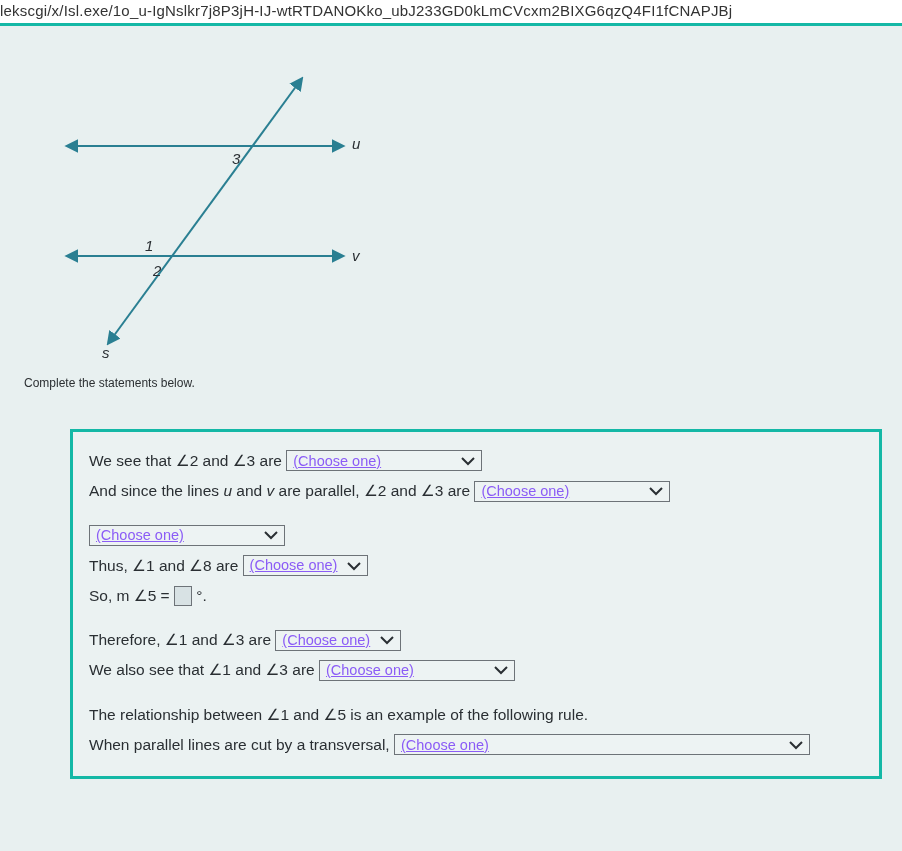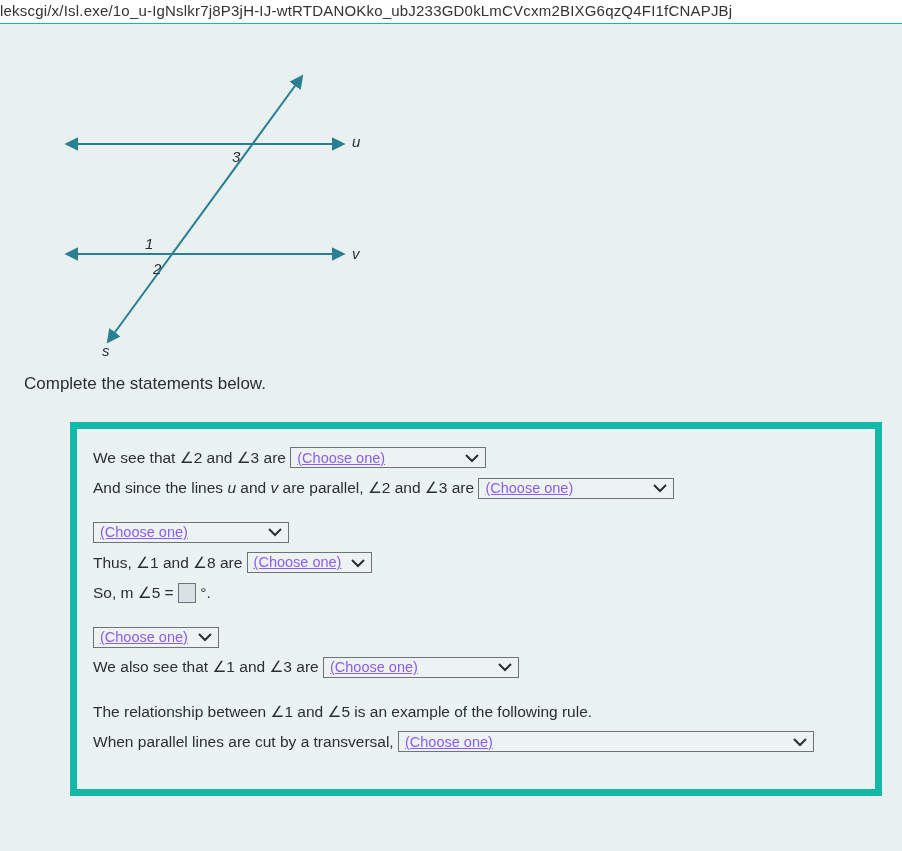--- a/index.html
+++ b/index.html
@@ -7,21 +7,21 @@
     margin: 0;
     font-family: Arial, Helvetica, sans-serif;
     background: #e8f0f0;
     color: #2a2f33;
     width: 902px;
     height: 851px;
     overflow: hidden;
   }
   .url-bar {
     background: #fff;
-    border-bottom: 1px solid #14b8a6;
+    border-bottom: 3px solid #14b8a6;
     font-size: 15px;
     padding: 2px 0 4px 0;
     color: #333;
     letter-spacing: 0.2px;
     white-space: nowrap;
     overflow: hidden;
   }
   .page {
     padding: 20px 0 0 10px;
     position: relative;
@@ -36,28 +36,28 @@
     width: 100%;
     height: 100%;
     overflow: visible;
   }
   .lbl {
     font-size: 15px;
     fill: #2a2f33;
     font-style: italic;
   }
   .instruction {
-    font-size: 17px;
+    font-size: 12px;
     color: #2b2f32;
-    margin: 8px 0 28px 14px;
+    margin: 8px 0 39px 14px;
   }
   .answer-box {
     margin: 0 20px 0 60px;
-    border: 7px solid #14b8a6;
-    padding: 14px 16px 32px 16px;
+    border: 3px solid #14b8a6;
+    padding: 14px 16px 16px 16px;
     background: rgba(255,255,255,0.15);
     font-size: 15.5px;
     line-height: 1.95;
     color: #2a2f33;
   }
   .row { white-space: nowrap; }
   .gap { height: 14px; }
   .dropdown {
     display: inline-flex;
     align-items: center;
@@ -174,20 +174,21 @@
 
     <div class="row">
       <span>So, m ∠5 = </span>
       <span class="num-input"></span>
       <span>°.</span>
     </div>
 
     <div class="gap"></div>
 
     <div class="row">
+      <span>Therefore, ∠1 and ∠3 are </span>
       <span class="dropdown narrow">
         <span class="dd-text">(Choose one)</span>
         <svg width="14" height="10">
             <path d="M1 2 L7 8 L13 2" fill="none" stroke="#2a2f33" stroke-width="2"></path>
           </svg>
       </span>
     </div>
 
     <div class="row">
       <span>We also see that ∠1 and ∠3 are </span>

